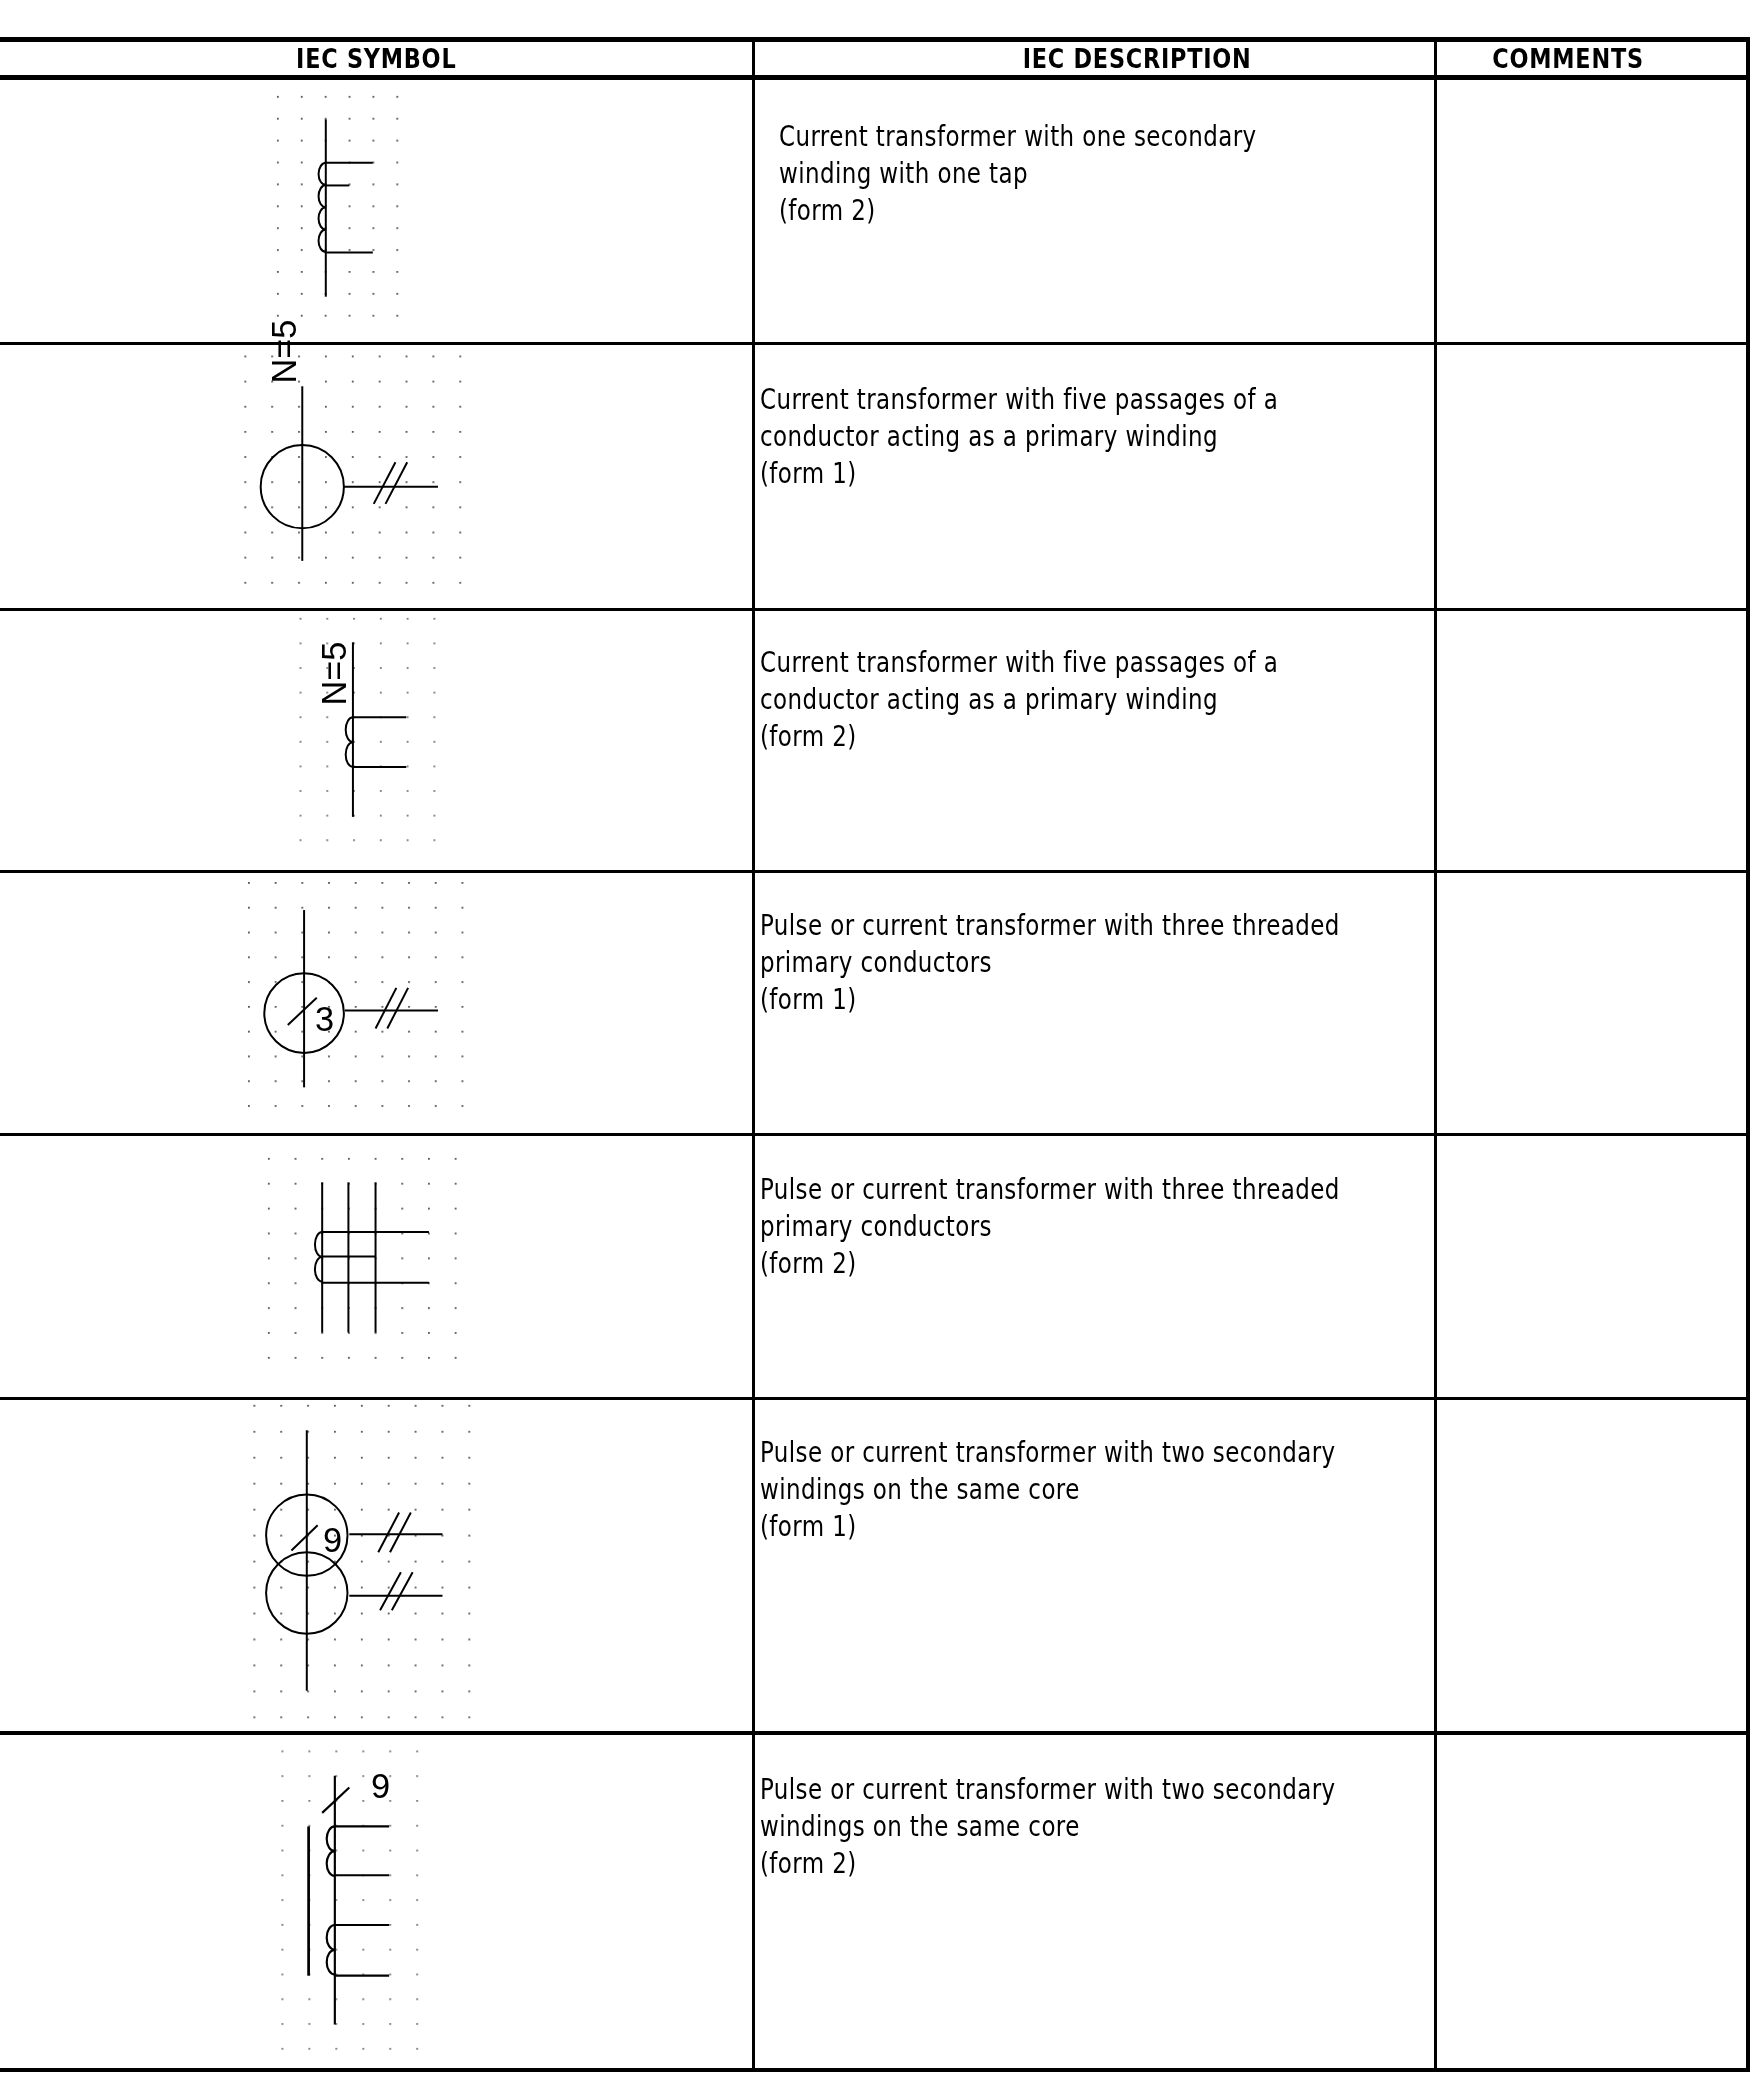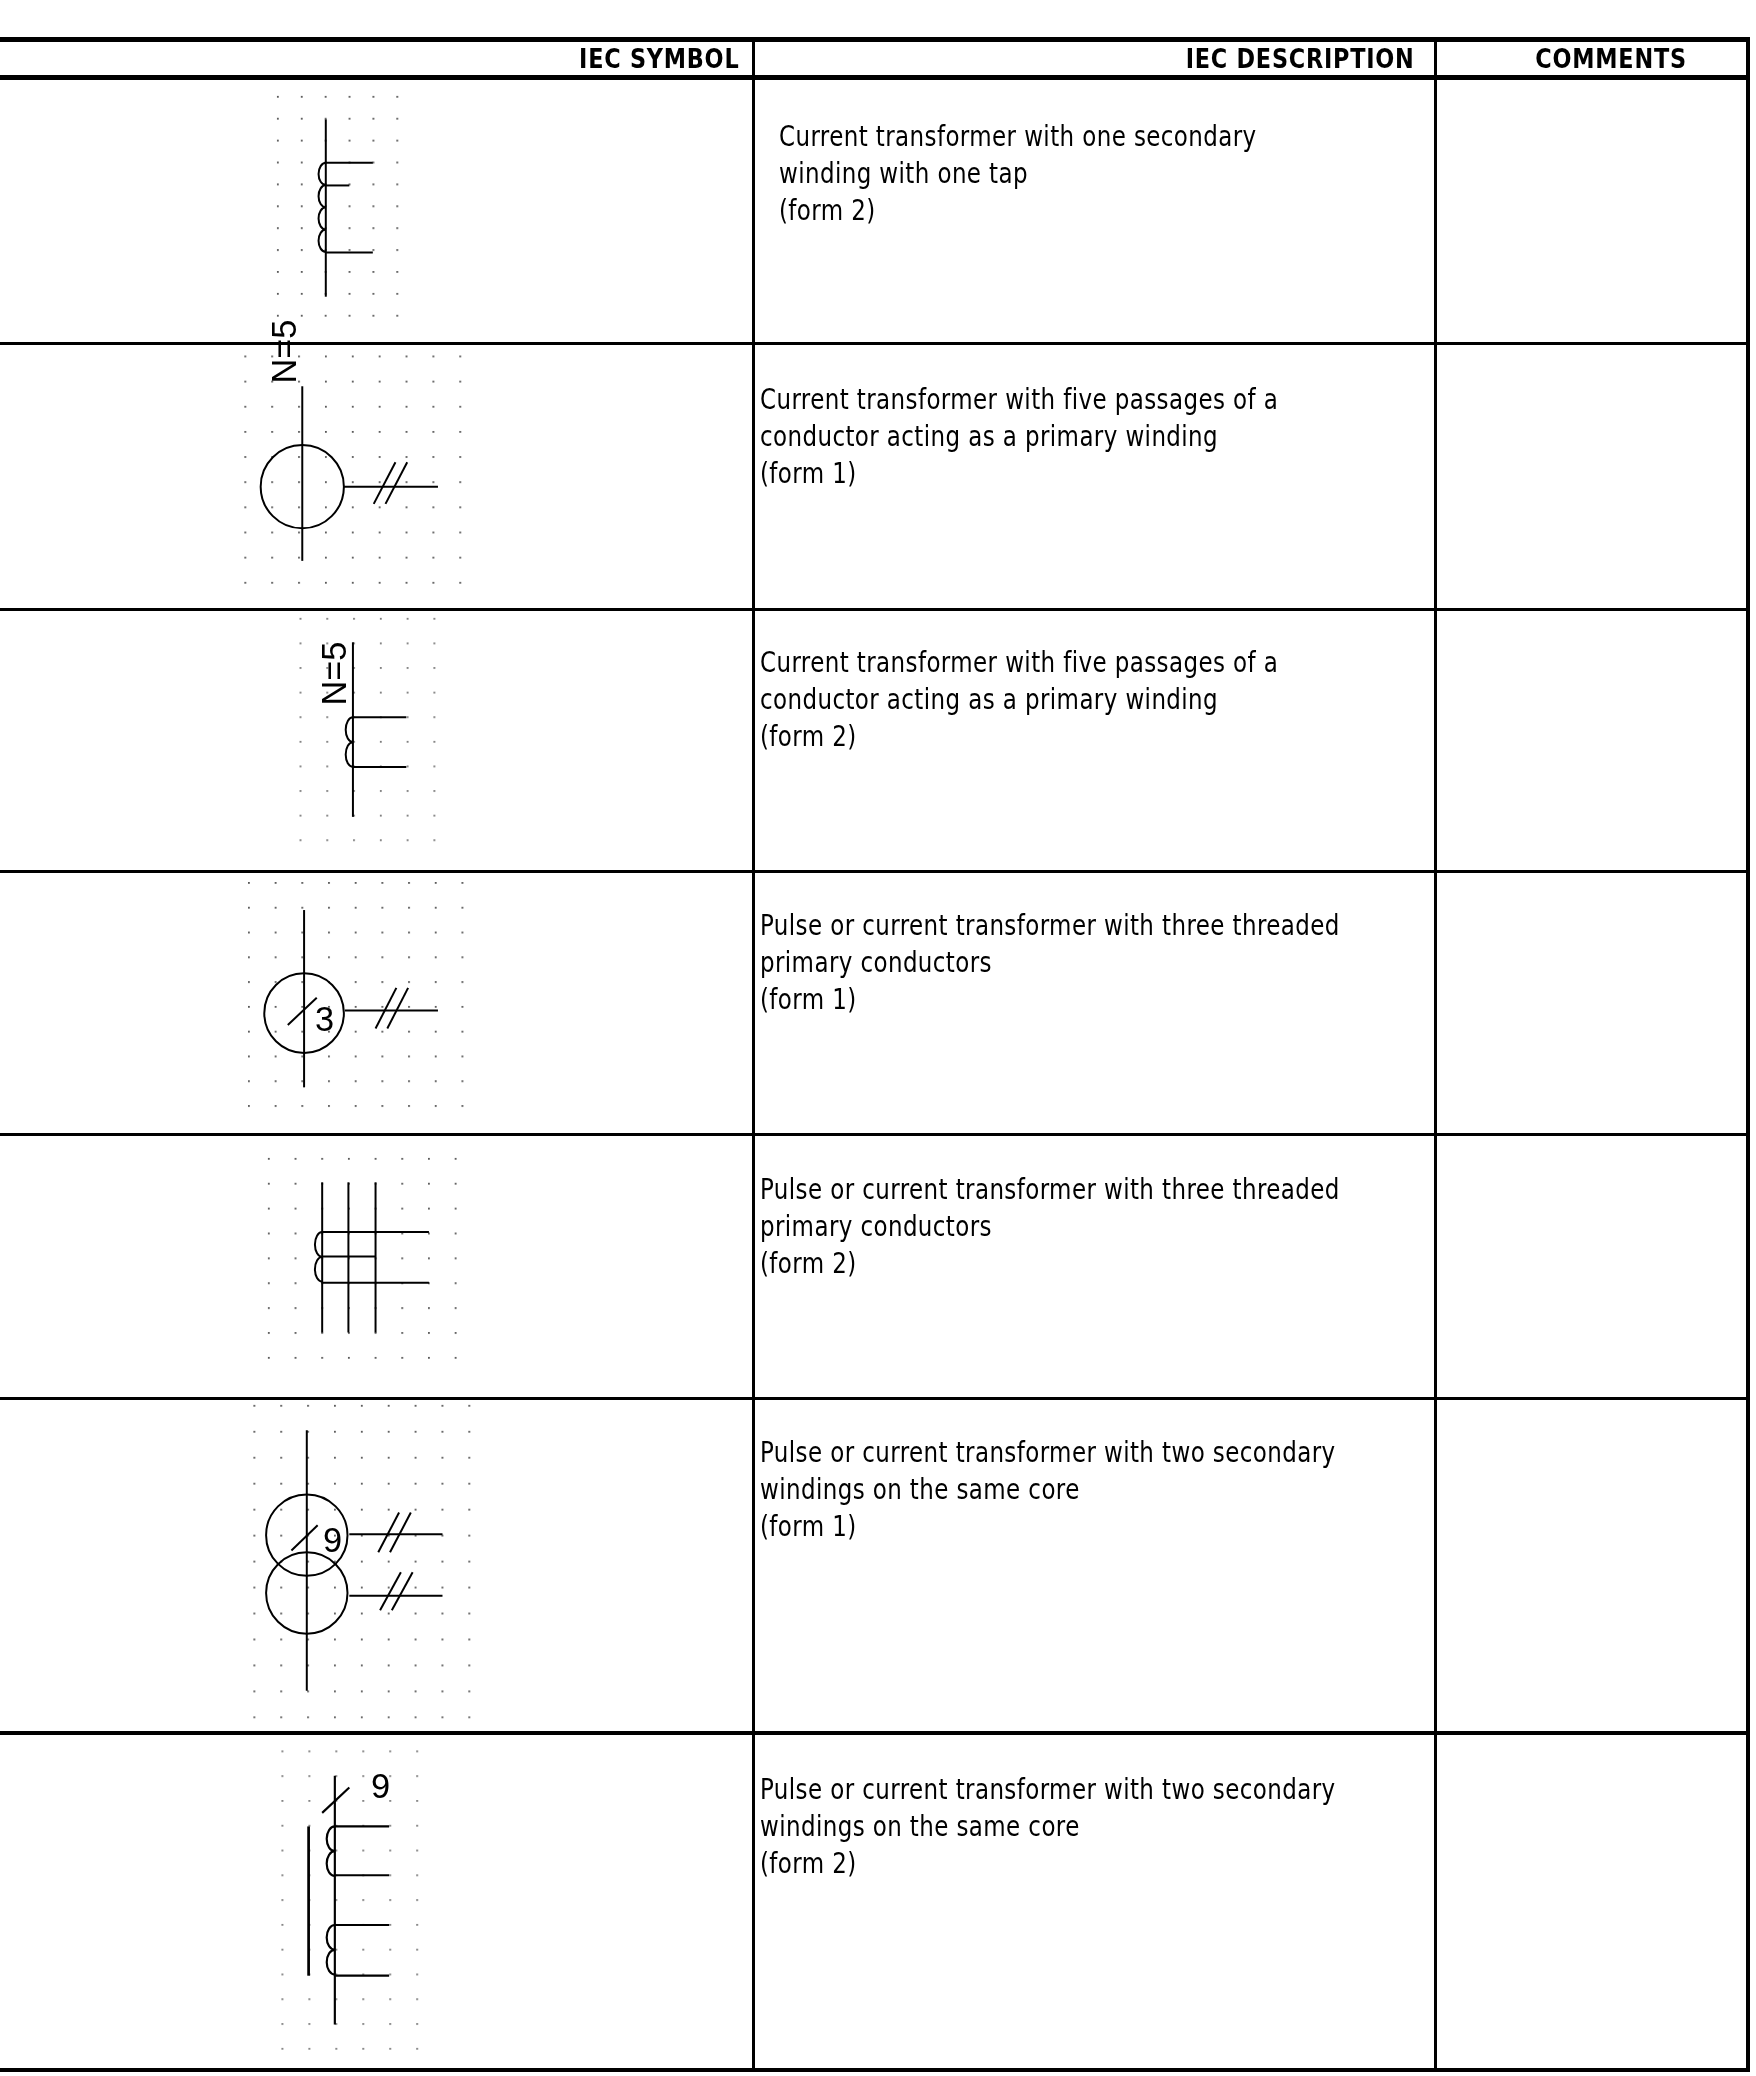--- a/index.html
+++ b/index.html
@@ -1,21 +1,21 @@
 <!DOCTYPE html>
 <html style="font-size:14.5px"><head>
 <meta charset="utf-8">
 <style>
   html, body { margin: 0; padding: 0; background: #ffffff; }
   body { width: 1757px; height: 2077px; position: relative; overflow: hidden;
          font-family: "DejaVu Sans", sans-serif; color: #000; }
   .hline { position: absolute; left: 0; background: #000; }
   .vline { position: absolute; background: #000; }
   .hdr { position: absolute; top: 42px; height: 33px; display: flex; align-items: center;
-         justify-content: flex-end; font-family: "DejaVu Sans", sans-serif; font-weight: bold;
+         justify-content: center; font-family: "DejaVu Sans", sans-serif; font-weight: bold;
          font-size: 26px; letter-spacing: 0.9px; }
   .hdr span { display: inline-block; transform: scaleX(0.86); transform-origin: center; white-space: nowrap; }
   .desc { position: absolute; left: 760px; width: 669px; font-size: 28px; line-height: 37px;
           white-space: nowrap; }
   .desc .ln { display: block; transform: scaleX(0.82); transform-origin: left center; letter-spacing: 0.5px; }
   .sym { position: absolute; left: 0; }
   svg text { font-family: "Liberation Sans", sans-serif; }
 </style>
 </head>
 <body>
@@ -31,21 +31,21 @@
   <div class="hline" style="top:1731px;width:1750px;height:3.6px;"></div>
   <div class="hline" style="top:2068px;width:1750px;height:3.6px;"></div>
   <div class="vline" style="left:752px;top:37px;width:2.7px;height:2034px;"></div>
   <div class="vline" style="left:1434px;top:37px;width:2.7px;height:2034px;"></div>
   <div class="vline" style="left:1746px;top:37px;width:3.6px;height:2034px;"></div>
 </div>
 
 <div class="hdr" style="left:0;width:752px;">
   <span>IEC SYMBOL</span>
 </div>
-<div class="hdr" style="left:754px;width:679px;">
+<div class="hdr" style="left:798px;width:679px;">
   <span>IEC DESCRIPTION</span>
 </div>
 <div class="hdr" style="left:1437px;width:262px;">
   <span>COMMENTS</span>
 </div>
 
 <div class="desc" style="top:118px;margin-left:19px;">
   <span class="ln">Current transformer with one secondary</span>
   <span class="ln">winding with one tap</span>
   <span class="ln">(form 2)</span>

